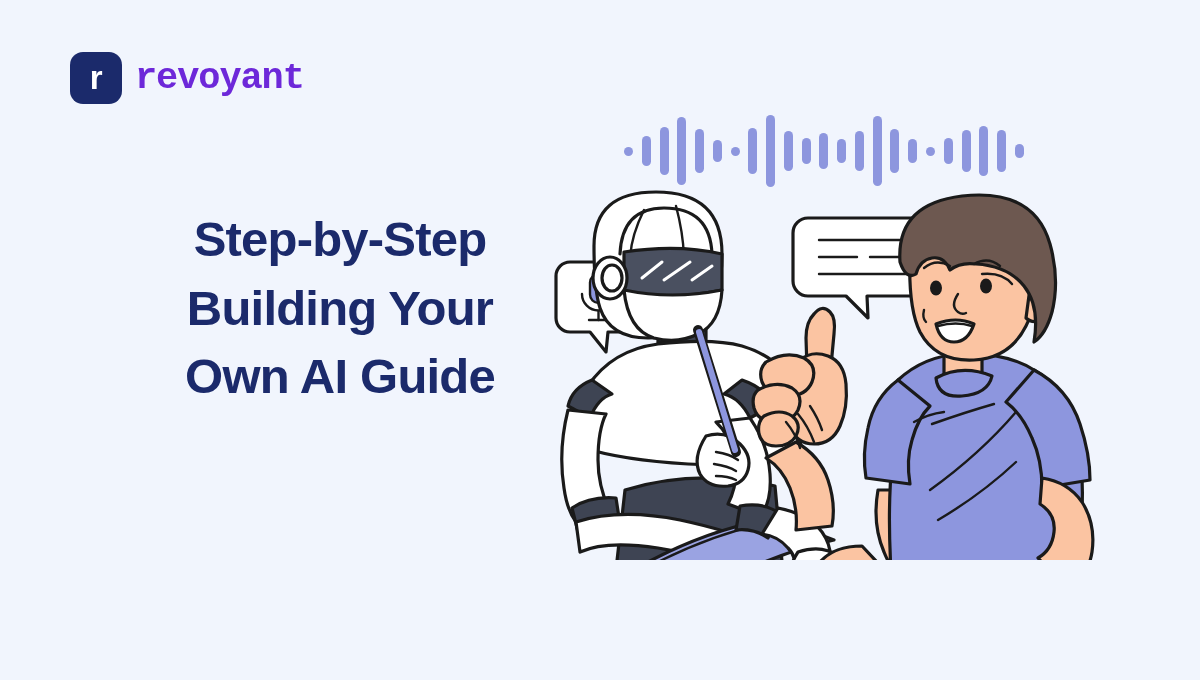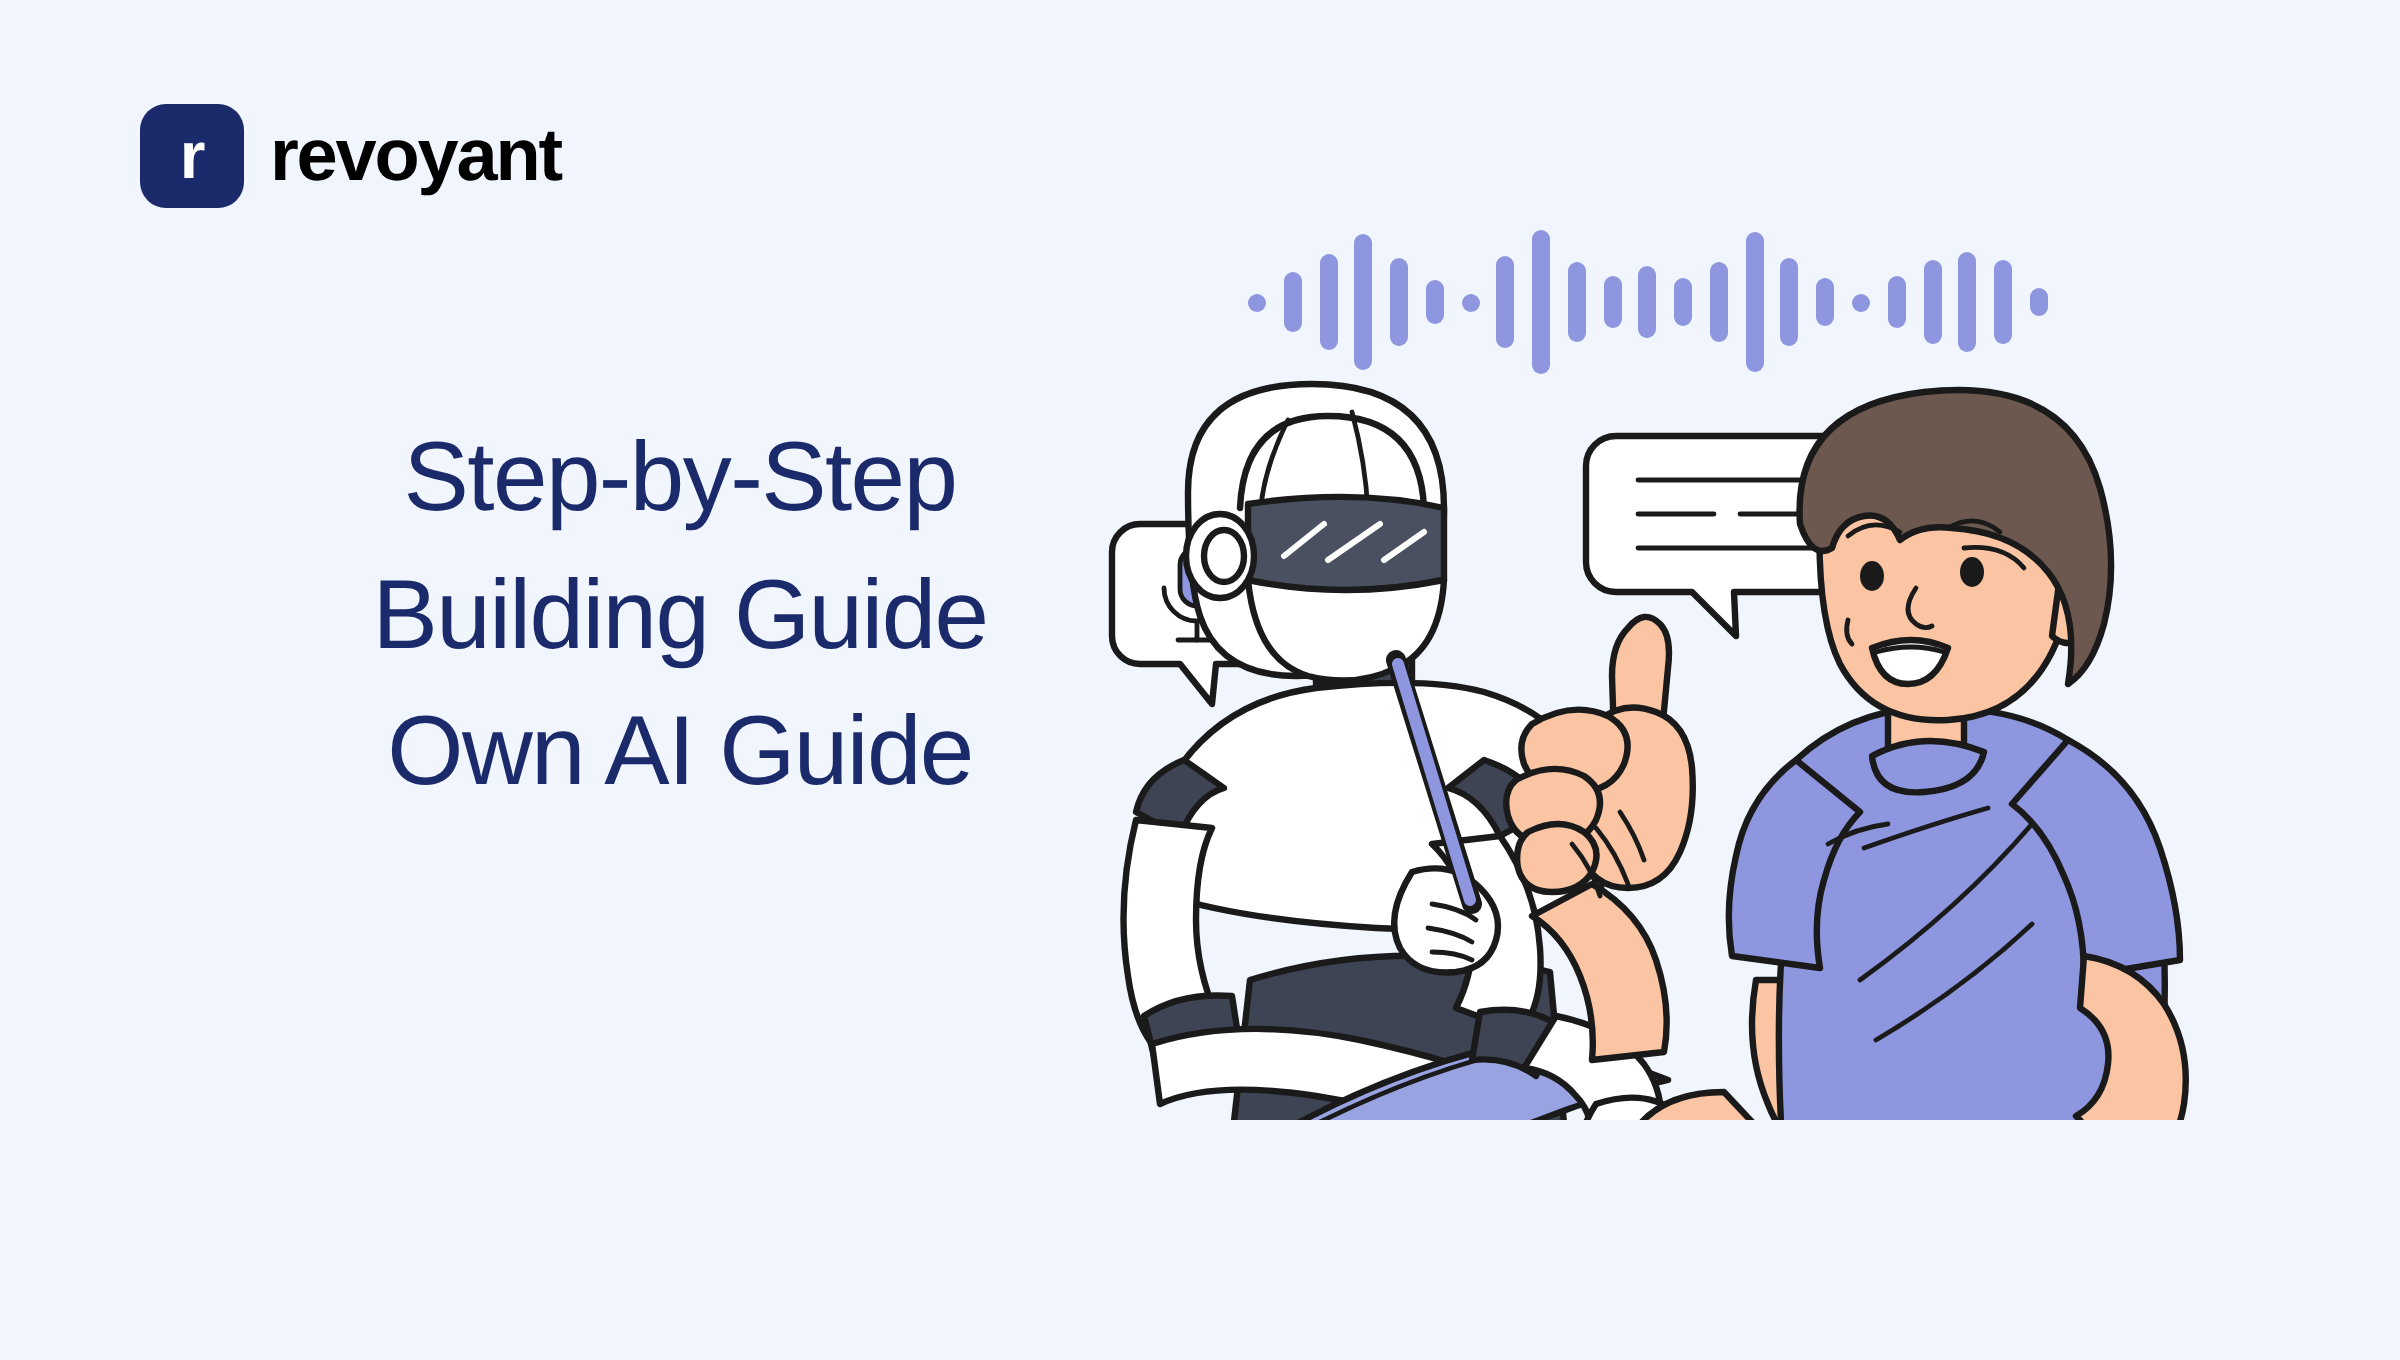--- a/index.html
+++ b/index.html
@@ -53,21 +53,21 @@
 
   
   #headline {
     position: absolute;
     left: 60px;
     top: 205px;
     width: 560px;
     text-align: center;
     color: #1b2a6b;
     font-size: 49px;
-    font-weight: 400;
+    font-weight: 700;
     line-height: 1.40;
     letter-spacing: -0.8px;
   }
   #headline .ln { display:block; white-space: nowrap; }
 
   
   #waveform {
     position: absolute;
     left: 624px;
     top: 112px;
@@ -96,26 +96,26 @@
 </style>
 </head>
 <body style="background: rgb(241, 245, 253);">
 
 <div id="stage" style="background: rgb(241, 245, 253);">
 
   <div id="logo">
     <div id="logo-mark" style="background: rgb(27, 42, 107);">
       <span>r</span>
     </div>
-    <div id="logo-word" style="color: #000000;">revoyant</div>
+    <div id="logo-word" style="color: #6d28d9; font-family: Liberation Mono, monospace;">revoyant</div>
   </div>
 
   <h1 id="headline" style="color: rgb(27, 42, 107);">
     <span class="ln">Step-by-Step</span>
-    <span class="ln">Building Guide</span>
+    <span class="ln">Building Your</span>
     <span class="ln">Own AI Guide</span>
   </h1>
 
   <div id="waveform">
       <div class="bar" style="height: 9px; background: rgb(141, 150, 222);"></div>
       <div class="bar" style="height: 30px; background: rgb(141, 150, 222);"></div>
       <div class="bar" style="height: 48px; background: rgb(141, 150, 222);"></div>
       <div class="bar" style="height: 68px; background: rgb(141, 150, 222);"></div>
       <div class="bar" style="height: 44px; background: rgb(141, 150, 222);"></div>
       <div class="bar" style="height: 22px; background: rgb(141, 150, 222);"></div>

